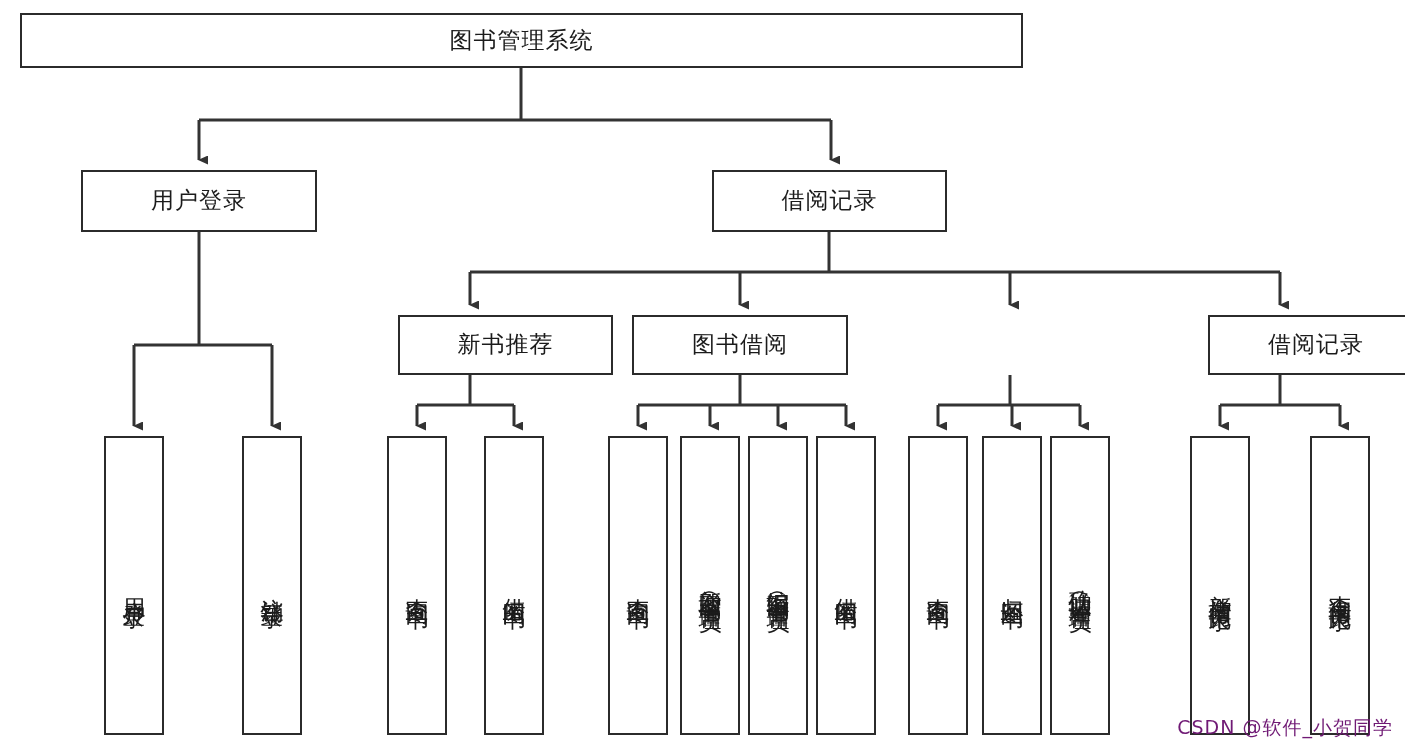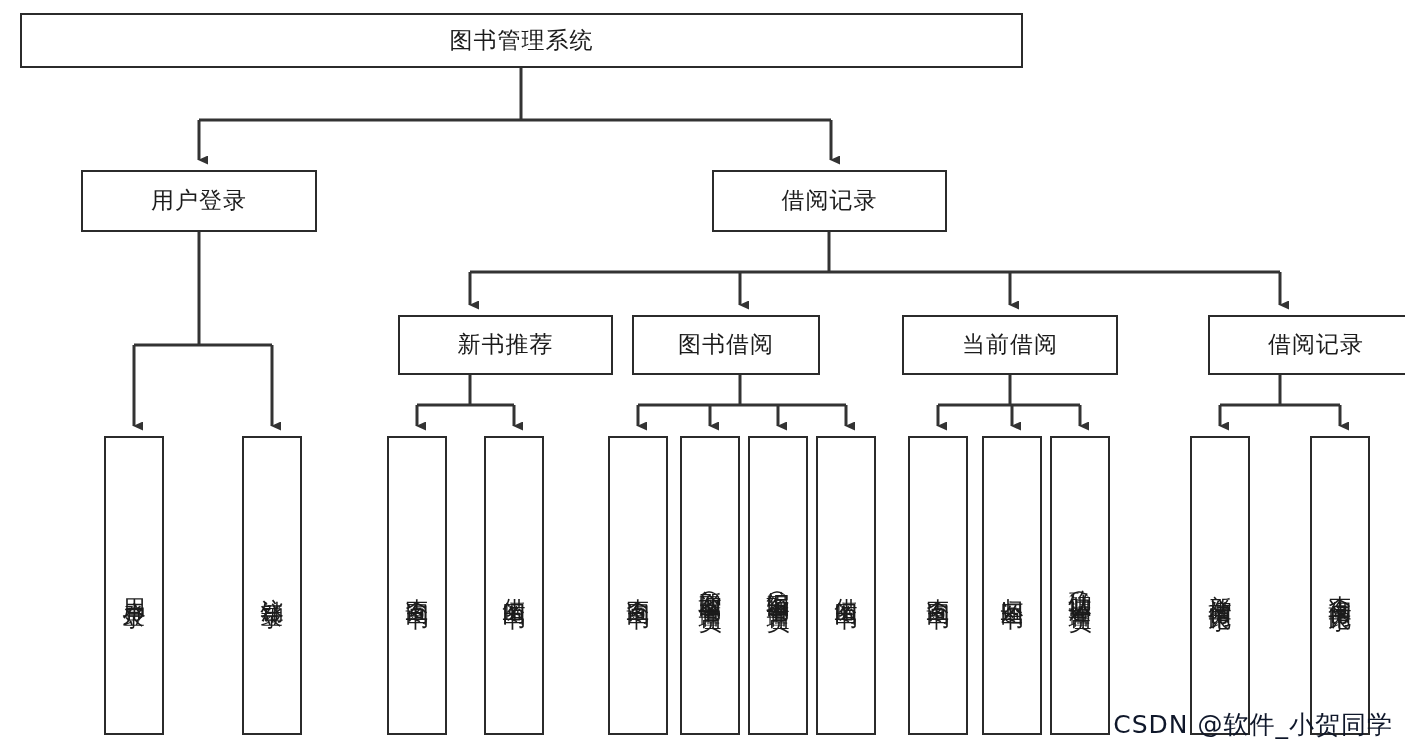--- a/index.html
+++ b/index.html
@@ -50,22 +50,22 @@
     display:block;
   }
   svg.links{
     position:absolute;left:0;top:0;
     width:1405px;height:747px;
     pointer-events:none;
   }
   .watermark{
     position:absolute;
     right:12px;bottom:6px;
-    font-size:25px;
-    color:#0f172a;
+    font-size:19px;
+    color:#701a75;
     letter-spacing:1px;
     white-space:nowrap;
     font-family:"DejaVu Sans","Liberation Sans",sans-serif;
     text-align:center;
   }
 </style>
 </head>
 <body>
 
 <div id="diagram">
@@ -127,25 +127,22 @@
   <div class="node horiz" style="left:81px;top:170px;width:236px;height:62px;">
     <span>用户登录</span>
   </div>
   <div class="node horiz" style="left:712px;top:170px;width:235px;height:62px;">
     <span>借阅记录</span>
   </div>
 
   <div class="node horiz" style="left:362px;top:315px;width:215px;height:60px;margin-left:36px;">
     <span>新书推荐</span>
   </div>
-  <div class="node horiz" style="left:632px;top:315px;width:188px;height:60px;">
+  <div class="node horiz" style="left:632px;top:315px;width:216px;height:60px;">
     <span>图书借阅</span>
-  </div>
-  <div class="node horiz" style="left:902px;top:315px;width:216px;height:60px;">
-    <span>当前借阅</span>
   </div>
   <div class="node horiz" style="left:1208px;top:315px;width:216px;height:60px;">
     <span>借阅记录</span>
   </div>
 
   <div class="node vert" style="left:104px;top:436px;width:60px;height:299px;">
     <span class="vlabel">用户登录</span>
   </div>
   <div class="node vert" style="left:242px;top:436px;width:60px;height:299px;">
     <span class="vlabel">注销登录</span>

